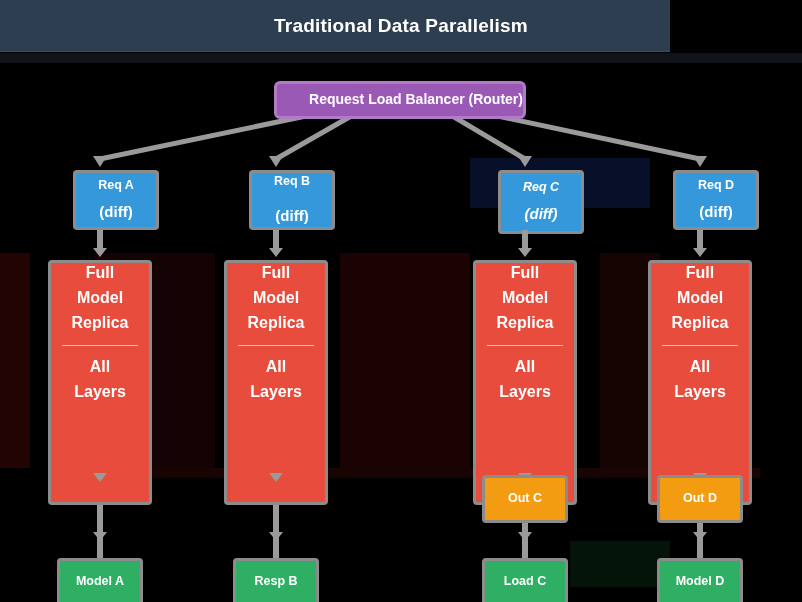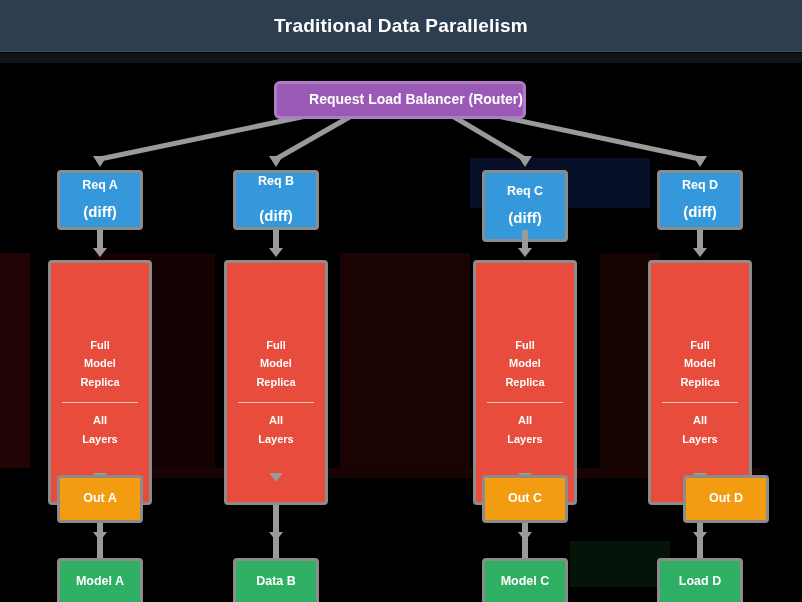--- a/index.html
+++ b/index.html
@@ -21,21 +21,21 @@
     height: 602px;
     background: #000000;
     overflow: hidden;
   }
 
   
   .header {
     position: absolute;
     left: 0;
     top: 0;
-    width: 802px;
+    width: 670px;
     height: 52px;
     background: #2d3e50;
     border-bottom: 1px solid #3b4d61;
     box-sizing: border-box;
   }
   .header-title {
     position: absolute;
     left: 0;
     top: 0;
     width: 802px;
@@ -133,31 +133,31 @@
   .node.router {
     background: #9b59b6;
     border-color: #b07cc6;
     font-size: 14px;
     border-radius: 6px;
   }
 
   .node.req {
     background: #3498db;
     font-size: 12.5px;
+    margin-left: 16px;
   }
   .node.req .sub {
     font-size: 15px;
     margin-top: 9px;
   }
 
   .node.replica {
     background: #e74c3c;
-    font-size: 11px;
-    justify-content: center;
-    padding-top: 20px;
+    font-size: 16px;
+    justify-content: flex-start;
   }
   .node.replica .rep-title {
     display: flex;
     flex-direction: column;
     align-items: center;
     gap: 5px;
   }
   .node.replica .divider {
     width: 78%;
     height: 1px;
@@ -256,23 +256,20 @@
       </div>
       <div class="divider"></div>
       <div class="rep-sub">
         <span>All</span>
         <span>Layers</span>
       </div>
     </div>
     <div class="conn" style="left:97px; top:452px; width:6px; height:18px;"></div>
     <div class="conn-arrow" style="left:93px; top:420px;"></div>
 
-    <div class="node out" style="left:57px; top:422px; width:86px; height:48px;">
-      <span>Out A</span>
-    </div>
     <div class="conn" style="left:97px; top:470px; width:6px; height:35px;"></div>
     <div class="conn-arrow" style="left:93px; top:479px;"></div>
 
     <div class="node resp" style="left:57px; top:505px; width:86px; height:48px;">
       <span>Model A</span>
     </div>
 
     <div class="node req" style="left:233px; top:117px; width:86px; height:60px;gap:8px;">
       <span>Req B</span>
       <span class="sub">(diff)</span>
@@ -292,24 +289,24 @@
         <span>Layers</span>
       </div>
     </div>
     <div class="conn" style="left:273px; top:452px; width:6px; height:18px;"></div>
     <div class="conn-arrow" style="left:269px; top:420px;"></div>
 
     <div class="conn" style="left:273px; top:470px; width:6px; height:35px;"></div>
     <div class="conn-arrow" style="left:269px; top:479px;"></div>
 
     <div class="node resp" style="left:233px; top:505px; width:86px; height:48px;">
-      <span>Data B</span>
-    </div>
-
-    <div class="node req" style="left:482px; top:117px; width:86px; height:72px;">
+      <span>Resp B</span>
+    </div>
+
+    <div class="node req" style="left:482px; top:117px; width:86px; height:64px;font-style:italic;">
       <span>Req C</span>
       <span class="sub">(diff)</span>
     </div>
     <div class="conn" style="left:522px; top:177px; width:6px; height:21px;"></div>
     <div class="conn-arrow" style="left:518px; top:195px;"></div>
 
     <div class="node replica" style="left:473px; top:207px; width:104px; height:245px;">
       <div class="rep-title">
         <span>Full</span>
         <span>Model</span>
@@ -324,21 +321,21 @@
     <div class="conn" style="left:522px; top:452px; width:6px; height:18px;"></div>
     <div class="conn-arrow" style="left:518px; top:420px;"></div>
 
     <div class="node out" style="left:482px; top:422px; width:86px; height:48px;">
       <span>Out C</span>
     </div>
     <div class="conn" style="left:522px; top:470px; width:6px; height:35px;"></div>
     <div class="conn-arrow" style="left:518px; top:479px;"></div>
 
     <div class="node resp" style="left:482px; top:505px; width:86px; height:48px;">
-      <span>Model C</span>
+      <span>Load C</span>
     </div>
 
     <div class="node req" style="left:657px; top:117px; width:86px; height:60px;">
       <span>Req D</span>
       <span class="sub">(diff)</span>
     </div>
     <div class="conn" style="left:697px; top:177px; width:6px; height:21px;"></div>
     <div class="conn-arrow" style="left:693px; top:195px;"></div>
 
     <div class="node replica" style="left:648px; top:207px; width:104px; height:245px;">
@@ -349,24 +346,24 @@
       </div>
       <div class="divider"></div>
       <div class="rep-sub">
         <span>All</span>
         <span>Layers</span>
       </div>
     </div>
     <div class="conn" style="left:697px; top:452px; width:6px; height:18px;"></div>
     <div class="conn-arrow" style="left:693px; top:420px;"></div>
 
-    <div class="node out" style="left:683px; top:422px; width:86px; height:48px;justify-content:center;">
+    <div class="node out" style="left:657px; top:422px; width:86px; height:48px;justify-content:center;">
       <span>Out D</span>
     </div>
     <div class="conn" style="left:697px; top:470px; width:6px; height:35px;"></div>
     <div class="conn-arrow" style="left:693px; top:479px;"></div>
 
     <div class="node resp" style="left:657px; top:505px; width:86px; height:48px;">
-      <span>Load D</span>
+      <span>Model D</span>
     </div>
 
   </div>
 </div>
 
 </body></html>

